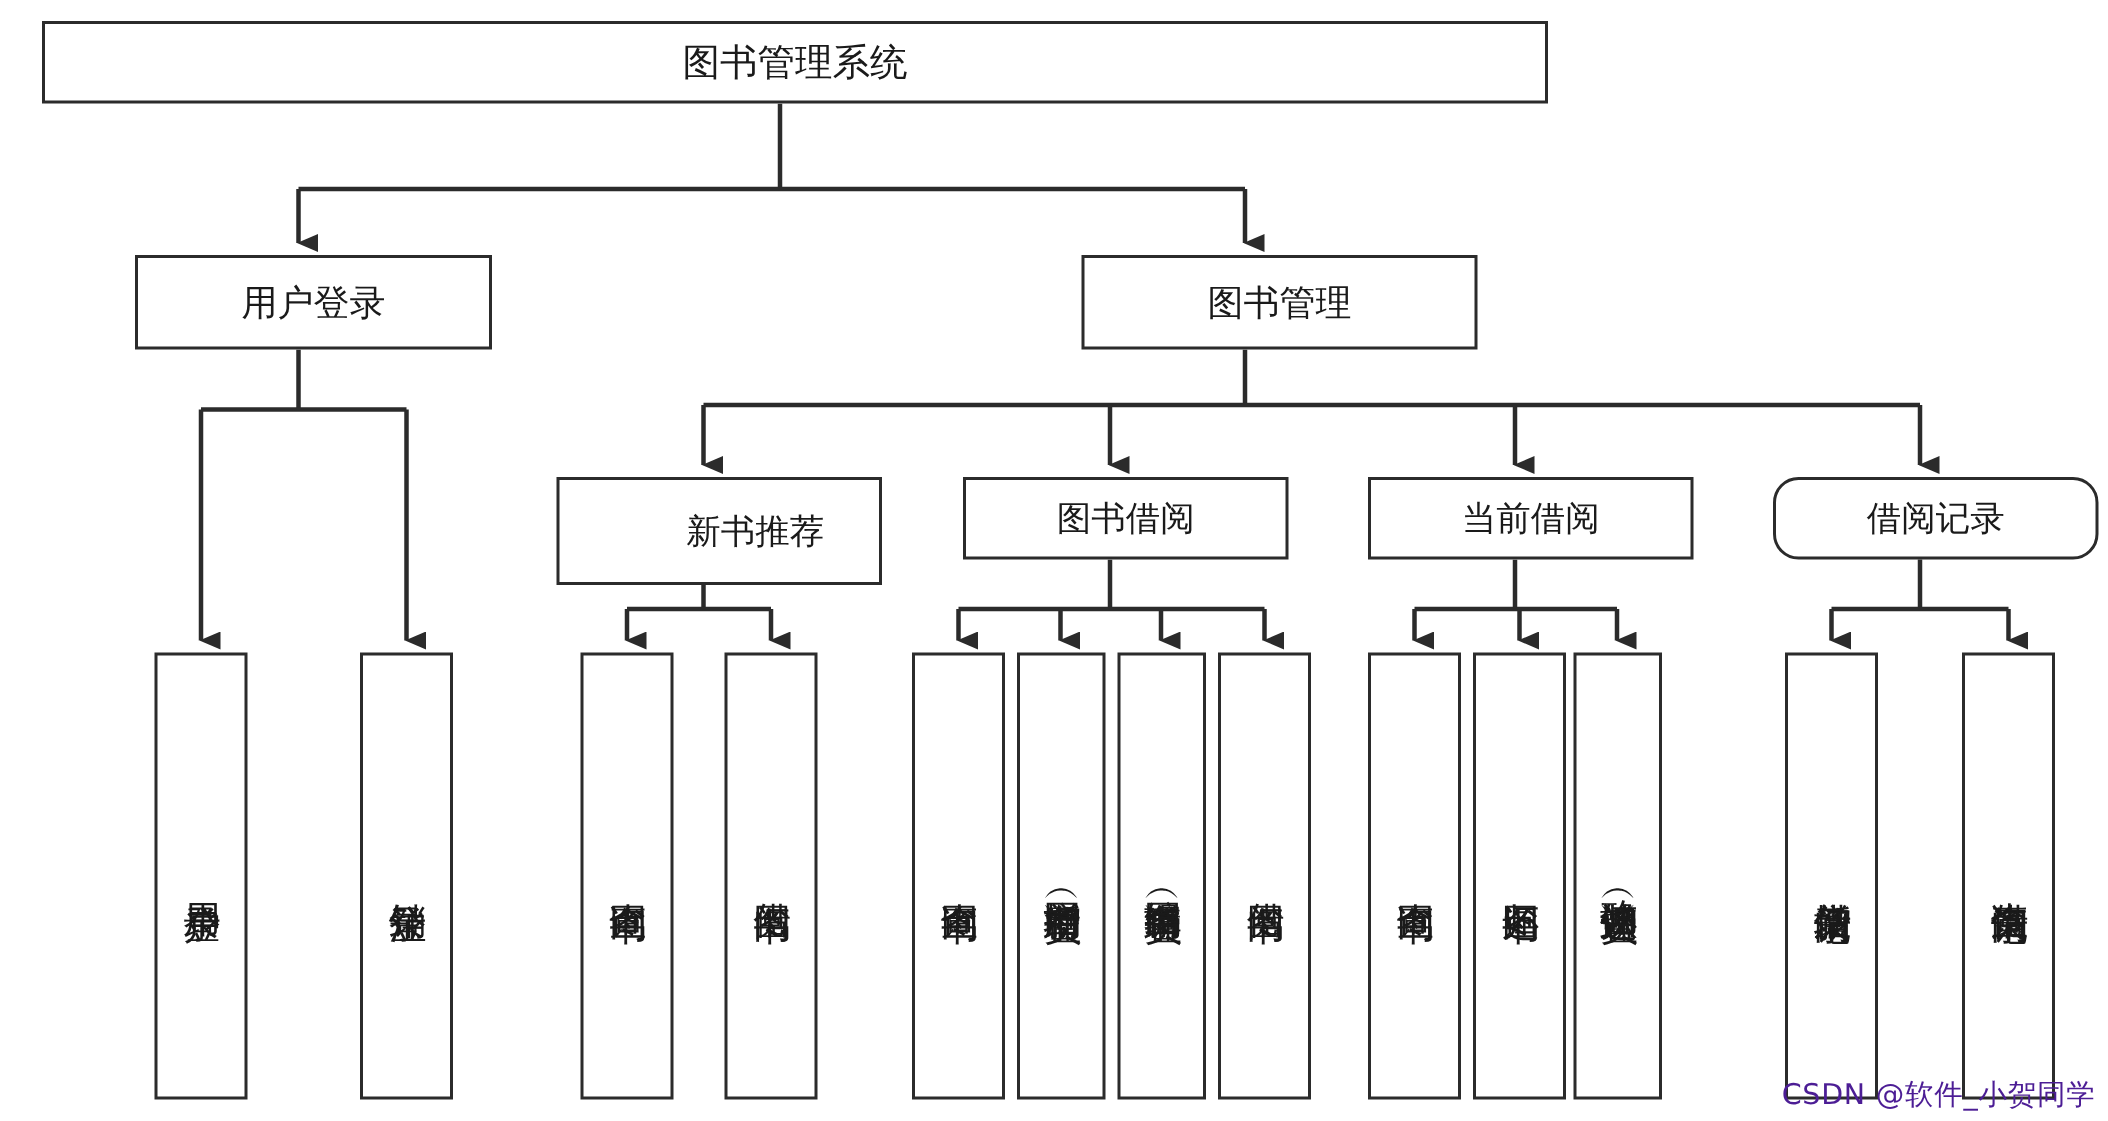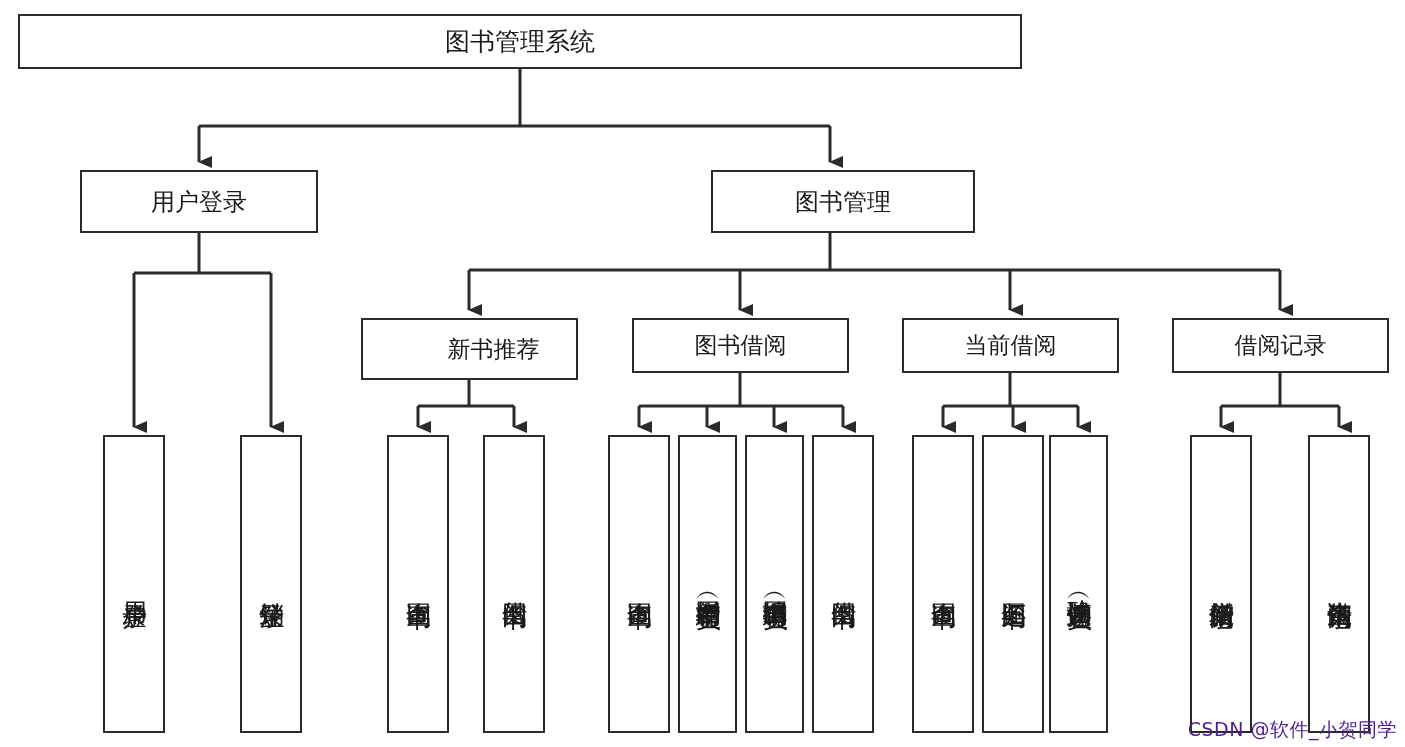--- a/index.html
+++ b/index.html
@@ -28,20 +28,21 @@
     box-sizing: border-box;
     border: 2.5px solid #2b2b2b;
     background: #ffffff;
     display: flex;
     align-items: center;
     justify-content: center;
     color: #1a1a1a;
   }
   .node.horiz {
     writing-mode: horizontal-tb;
+    margin-left: 10px;
   }
   .node.vert {
     writing-mode: vertical-rl;
     text-orientation: upright;
     line-height: 1.06;
     letter-spacing: 1px;
   }
   .node-label {
     display: block;
     white-space: nowrap;
@@ -119,30 +120,30 @@
     <span class="node-label">图书管理系统</span>
   </div>
 
   <div class="node horiz lvl-2" style="left: 80px; top: 170px; width: 238px; height: 63px;">
     <span class="node-label">用户登录</span>
   </div>
   <div class="node horiz lvl-2" style="left: 711px; top: 170px; width: 264px; height: 63px;">
     <span class="node-label">图书管理</span>
   </div>
 
-  <div class="node horiz lvl-3" style="left: 361px; top: 318px; width: 217px; height: 62px; padding-left: 48px;">
+  <div class="node horiz lvl-3" style="left: 361px; top: 318px; width: 217px; height: 72px; padding-left: 48px;">
     <span class="node-label">新书推荐</span>
   </div>
   <div class="node horiz lvl-3" style="left: 632px; top: 318px; width: 217px; height: 55px;">
     <span class="node-label">图书借阅</span>
   </div>
   <div class="node horiz lvl-3" style="left: 902px; top: 318px; width: 217px; height: 55px;">
     <span class="node-label">当前借阅</span>
   </div>
-  <div class="node horiz lvl-3" style="left: 1172px; top: 318px; width: 217px; height: 55px;">
+  <div class="node horiz lvl-3" style="left: 1172px; top: 318px; width: 217px; height: 55px; border-radius: 17px;">
     <span class="node-label">借阅记录</span>
   </div>
 
   <div class="node vert lvl-leaf" style="left: 103px; top: 435px; width: 62px; height: 298px;">
     <span class="node-label">用户登录</span>
   </div>
   <div class="node vert lvl-leaf" style="left: 240px; top: 435px; width: 62px; height: 298px;">
     <span class="node-label">注销登录</span>
   </div>
   <div class="node vert lvl-leaf" style="left: 387px; top: 435px; width: 62px; height: 298px;">

